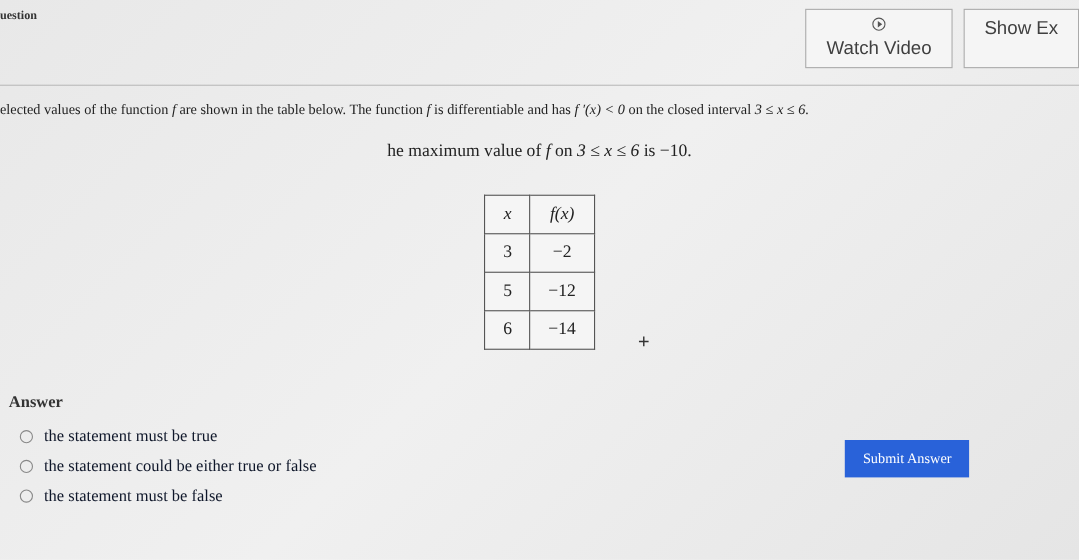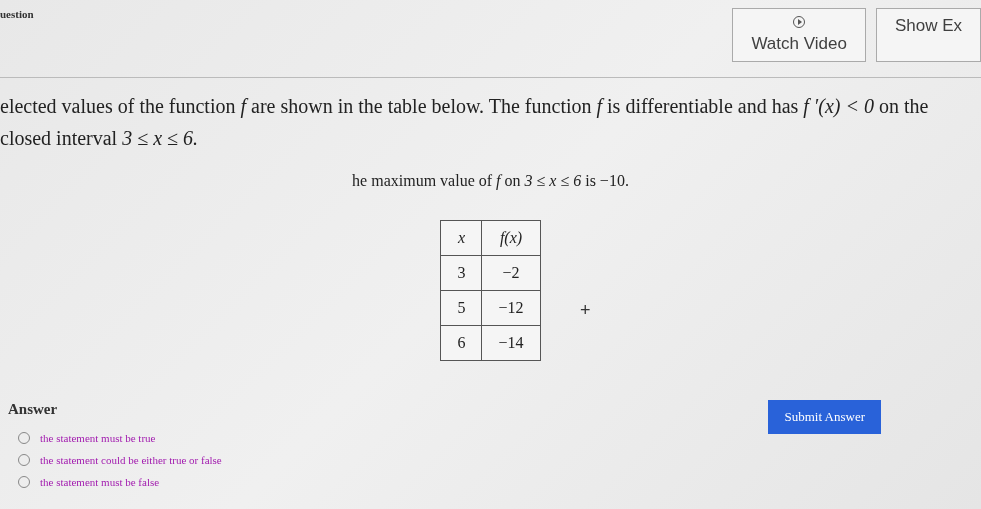--- a/index.html
+++ b/index.html
@@ -58,21 +58,21 @@
       border-left: 4px solid #555;
       border-top: 3px solid transparent;
       border-bottom: 3px solid transparent;
       margin-left: 1px;
     }
     .divider {
       border-top: 1px solid #bbb;
       margin-bottom: 12px;
     }
     .problem-text {
-      font-size: 20px;
+      font-size: 13px;
       line-height: 1.6;
       padding: 0 0 10px 0;
       color: #222;
     }
     .math-italic { font-style: italic; font-family: 'Times New Roman', serif; }
     .statement {
       font-size: 16px;
       padding: 8px 0 20px 0;
       color: #222;
       text-align: center;
@@ -115,22 +115,22 @@
     .options {
       display: flex;
       flex-direction: column;
       gap: 10px;
       padding-left: 10px;
     }
     .option {
       display: flex;
       align-items: center;
       gap: 10px;
-      font-size: 11px;
-      color: #a21caf;
+      font-size: 15px;
+      color: #0f172a;
     }
     .radio {
       width: 12px;
       height: 12px;
       border: 1.5px solid #888;
       border-radius: 50%;
       cursor: pointer;
       flex-shrink: 0;
     }
     .submit-btn {

